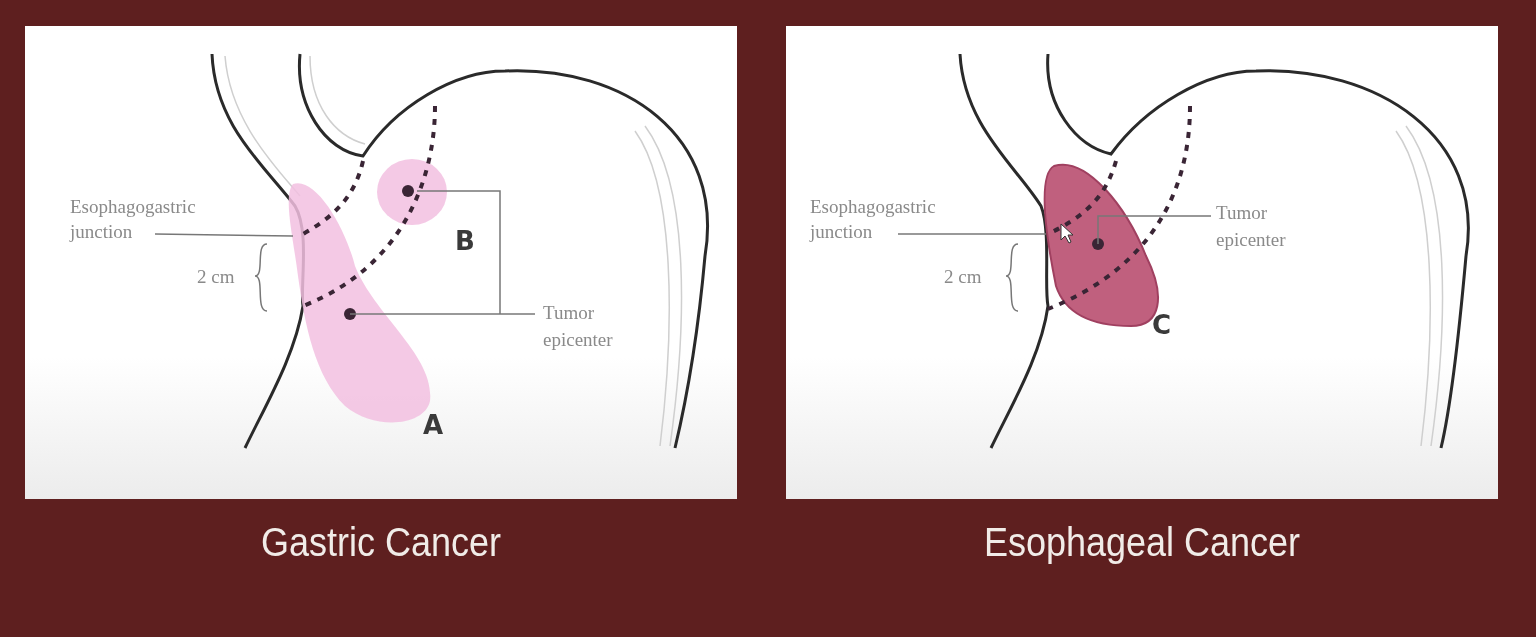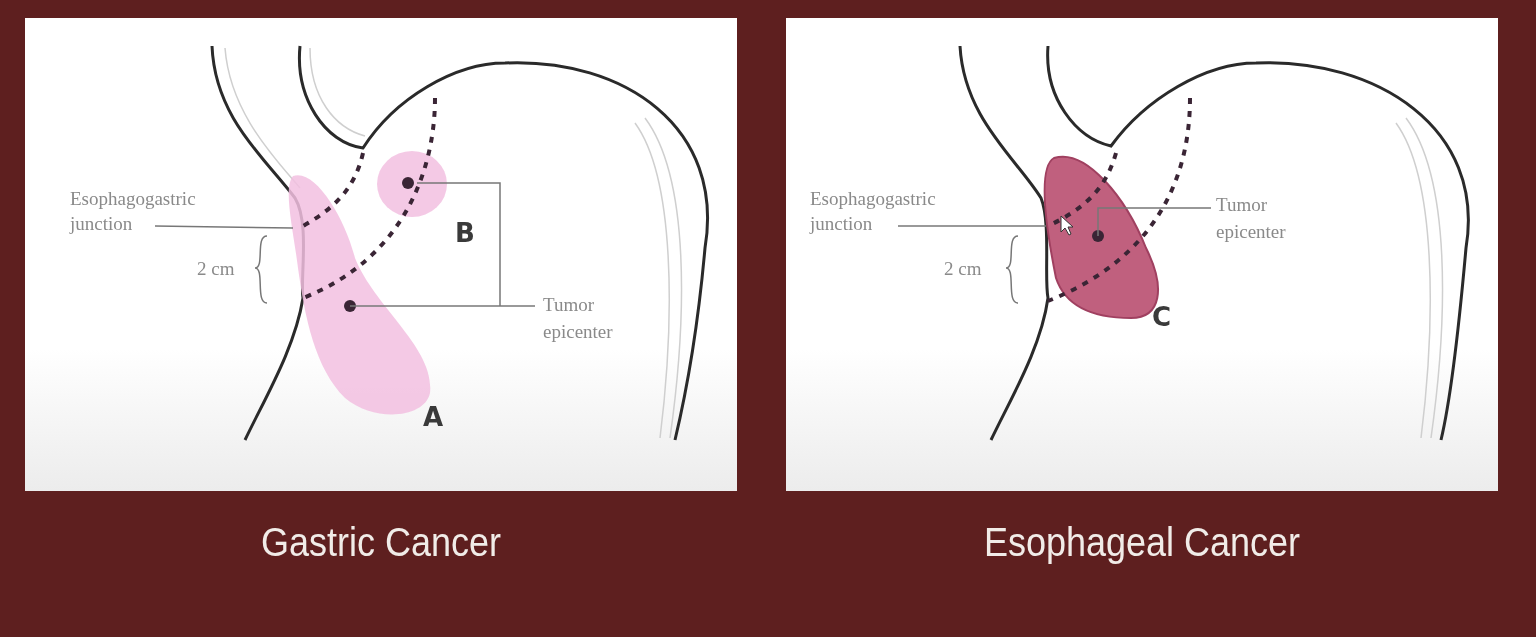--- a/index.html
+++ b/index.html
@@ -1,17 +1,17 @@
 <!DOCTYPE html>
 <html><head>
 <meta charset="utf-8">
 <style>
   html,body{margin:0;padding:0;}
   body{width:1536px;height:637px;background:#5e1f1f;position:relative;overflow:hidden;font-family:"Liberation Sans",sans-serif;}
-  .panel{position:absolute;top:18px;width:712px;height:473px;background:linear-gradient(#ffffff 70%,#ececec);}
+  .panel{position:absolute;top:26px;width:712px;height:473px;background:linear-gradient(#ffffff 70%,#ececec);}
   #p1{left:25px;} #p2{left:786px;}
   .caption{position:absolute;top:520px;width:712px;text-align:center;color:#f1ece8;font-size:40px;font-family:"Liberation Sans",sans-serif;transform:scaleX(0.9);}
   #c1{left:25px;} #c2{left:786px;}
   svg{position:absolute;left:0;top:0;}
   .lbl{font-family:"Liberation Serif",serif;fill:#8a8a8a;font-size:19px;}
   .letter{font-family:"DejaVu Sans",sans-serif;font-weight:bold;fill:#3a3a3a;font-size:26px;}
 </style>
 </head>
 <body>
 

